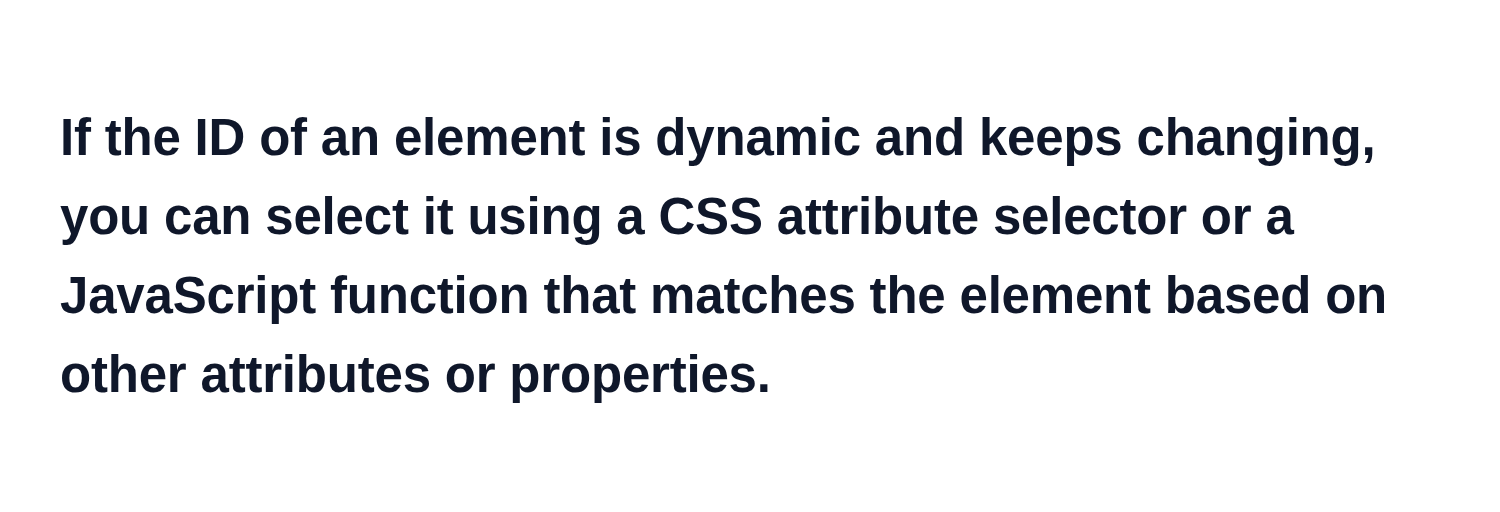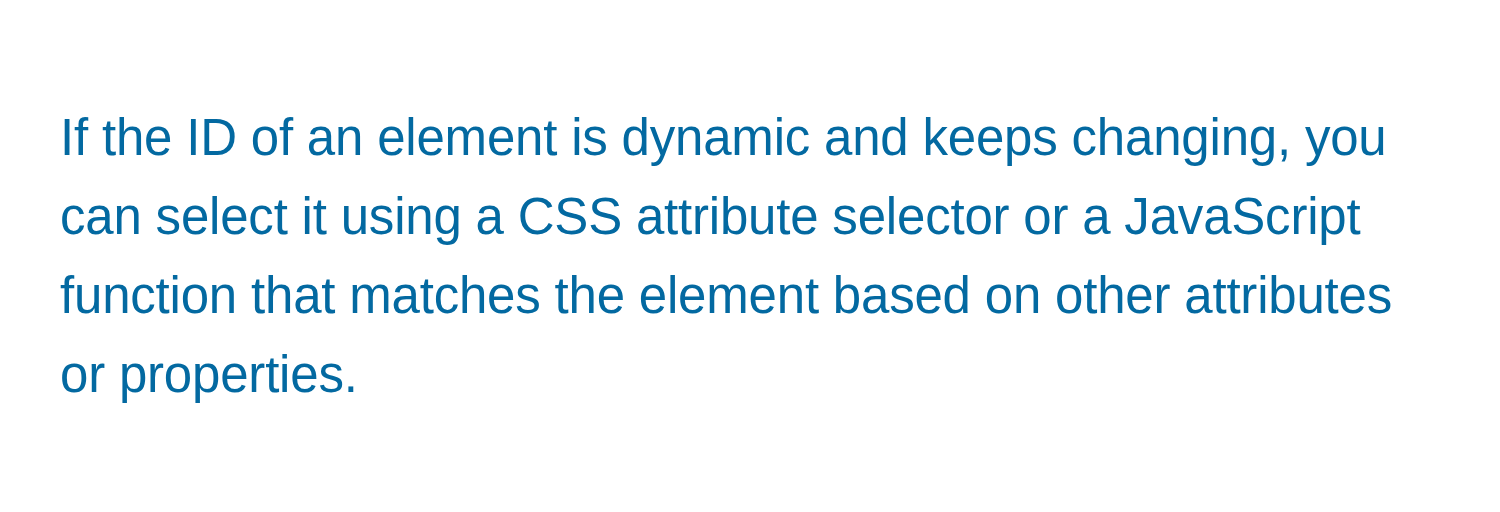--- a/index.html
+++ b/index.html
@@ -12,22 +12,22 @@
       height: 512px;
       background: #ffffff;
       font-family: -apple-system, BlinkMacSystemFont, "Segoe UI", Helvetica, Arial, sans-serif;
       display: flex;
       align-items: center;
       padding: 0 60px;
     }
     .paragraph {
       font-size: 51px;
       line-height: 1.55;
-      color: #0369a1;
-      font-weight: 400;
+      color: #0f172a;
+      font-weight: 700;
       letter-spacing: -0.2px;
       max-width: 1380px;
     }
   </style>
 </head>
 <body>
 
 <p class="paragraph">If the ID of an element is dynamic and keeps changing, you can select it using a CSS attribute selector or a JavaScript function that matches the element based on other attributes or properties.</p>
 
 </body></html>

